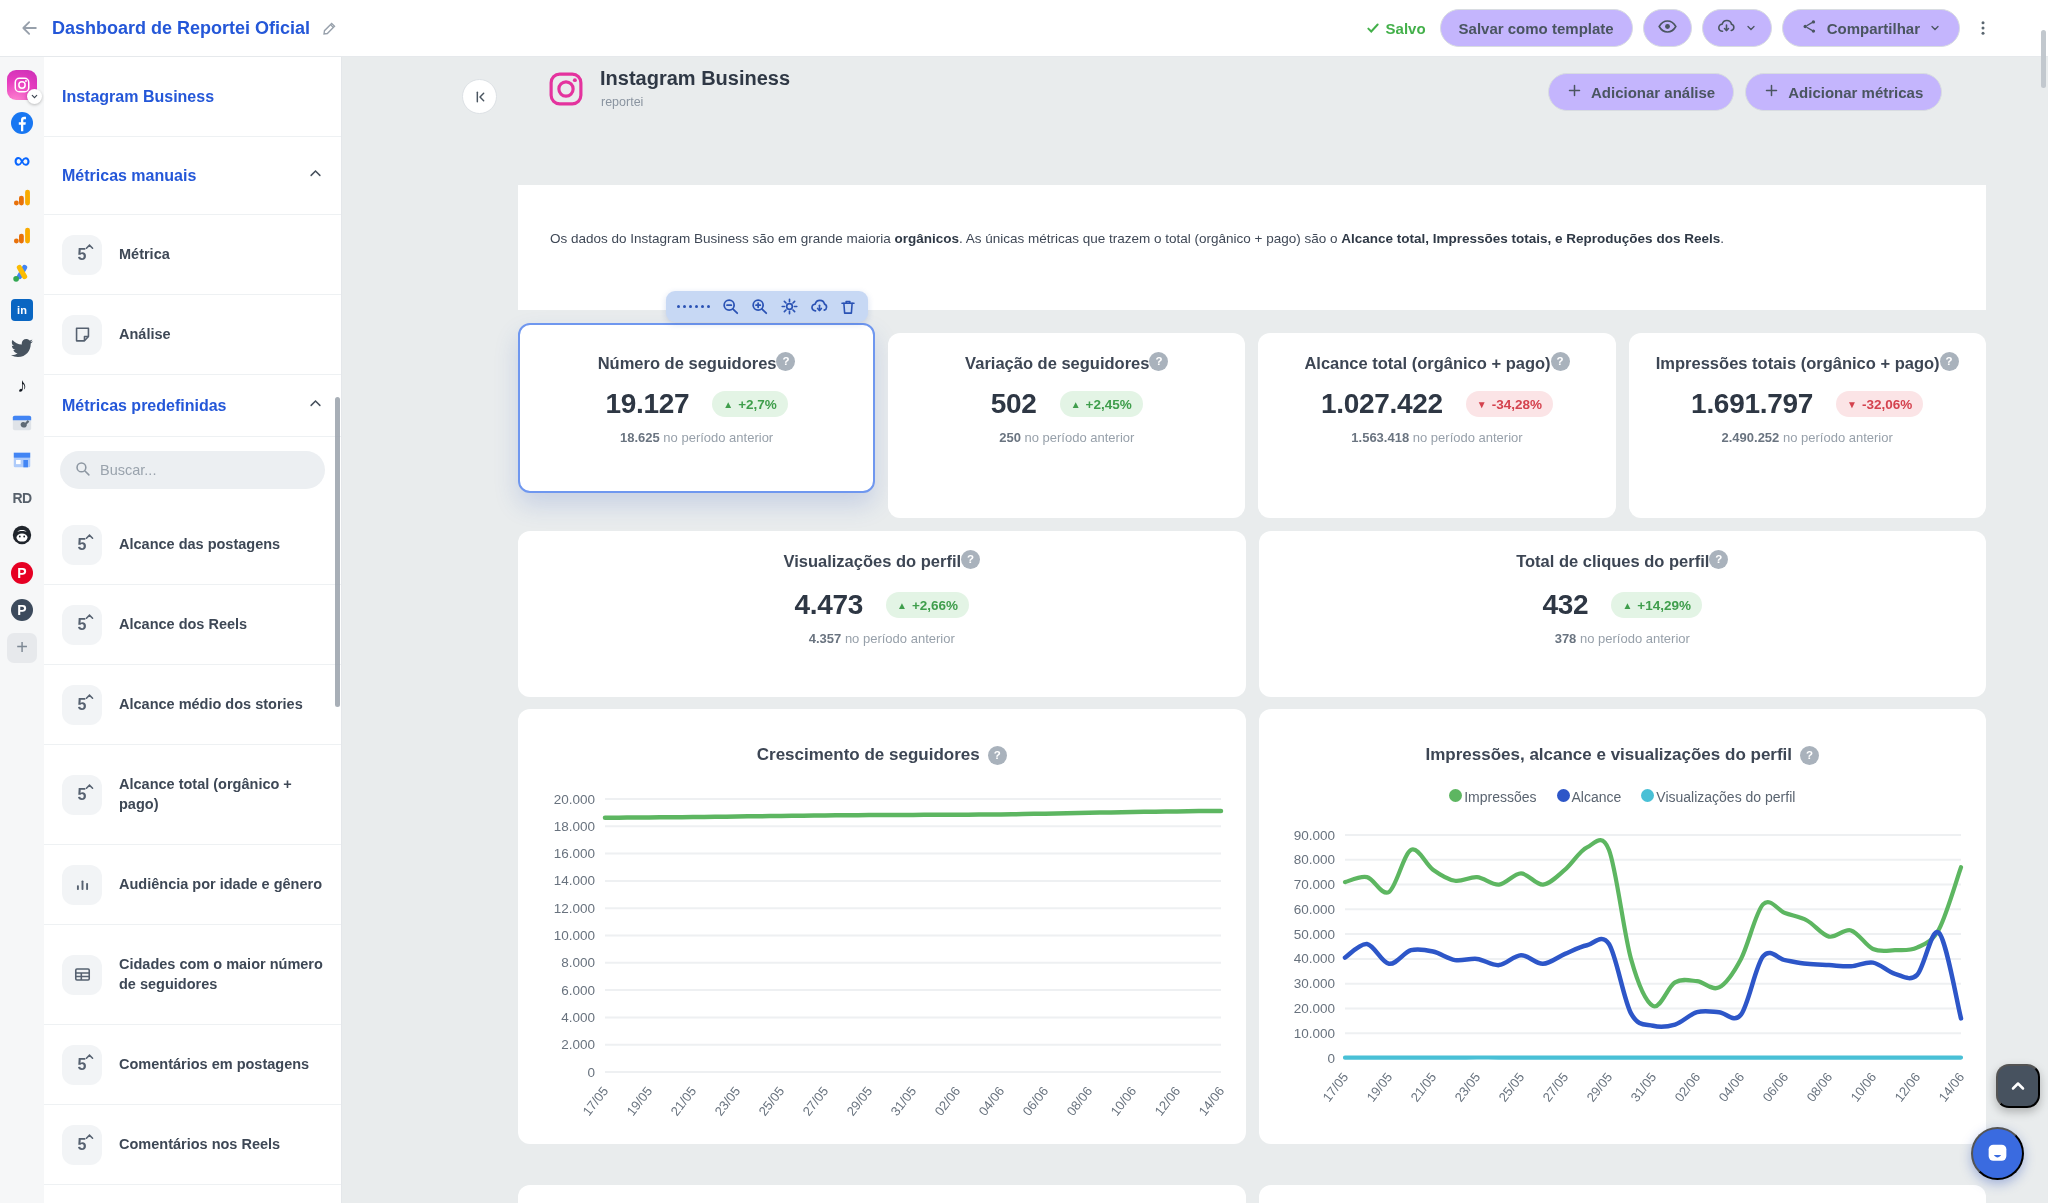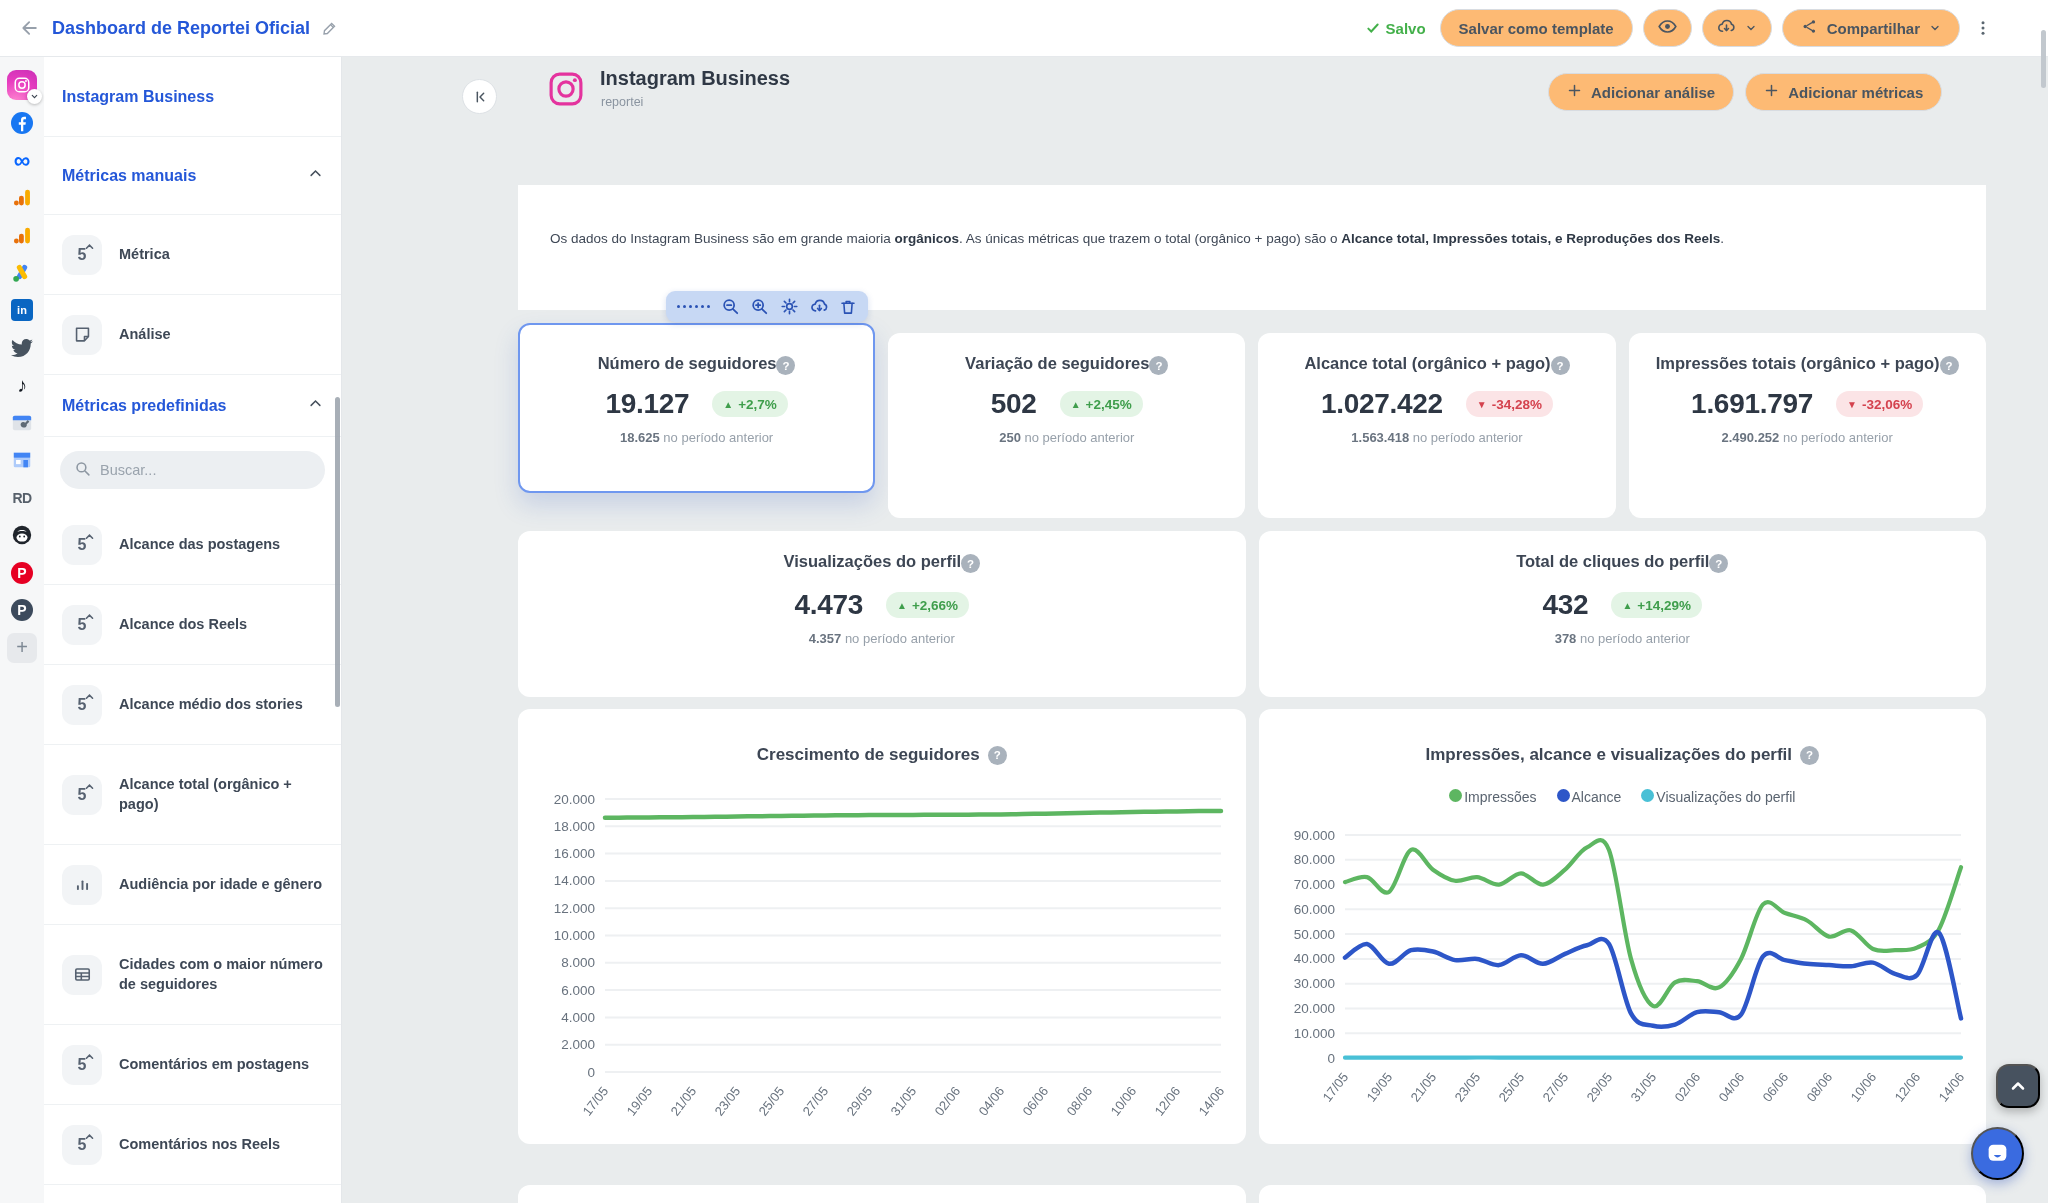--- a/index.html
+++ b/index.html
@@ -5,21 +5,21 @@
 *{margin:0;padding:0;box-sizing:border-box;font-family:"Liberation Sans",sans-serif}
 html,body{width:2048px;height:1203px;overflow:hidden;background:#fff;position:relative}
 
 
 .topbar{position:absolute;top:0;left:0;right:0;height:57px;background:#fff;border-bottom:1px solid #e6e9ec;display:flex;align-items:center;justify-content:space-between;padding:0 0 0 20px;z-index:60}
 .tb-left{display:flex;align-items:center;gap:12px}
 .icon-btn{display:flex;align-items:center;justify-content:center;cursor:pointer;background:none;border:none}
 .tb-title{font-size:18px;color:#2457d8;font-weight:700}
 .tb-right{display:flex;align-items:center;gap:10px;margin-right:56px}
 .saved{color:#43b04a;font-weight:700;font-size:15px;display:flex;gap:6px;align-items:center;margin-right:4px}
-.pill{height:38px;border-radius:19px;border:1.5px solid #d8dce1;background:#fdba74;display:flex;align-items:center;gap:9px;padding:0 18px;font-size:15px;font-weight:700;color:#4a5560;cursor:pointer;white-space:nowrap}
+.pill{height:38px;border-radius:19px;border:1.5px solid #d8dce1;background:#c4b5fd;display:flex;align-items:center;gap:9px;padding:0 18px;font-size:15px;font-weight:700;color:#4a5560;cursor:pointer;white-space:nowrap}
 .pill.sq{padding:0 14px}
 .kebab{margin-left:4px}
 
 
 .rail{position:absolute;top:57px;left:0;bottom:0;width:44px;background:#f6f7f8;display:flex;flex-direction:column;align-items:center;padding-top:13px;gap:7.5px;z-index:40}
 .rail-item{width:30px;height:30px;display:flex;align-items:center;justify-content:center;position:relative;cursor:pointer;flex:0 0 auto}
 .circ{width:22px;height:22px;border-radius:50%;display:flex;align-items:center;justify-content:center;color:#fff;font-weight:700;font-size:13px}
 .ig-tile{width:30px;height:30px;border-radius:9px;background:radial-gradient(circle at 28% 110%,#ff8ad0,#e83ec0 55%,#c92eb6);display:flex;align-items:center;justify-content:center}
 .ig-badge{position:absolute;right:-5px;bottom:-4px;width:15px;height:15px;background:#fff;border-radius:50%;box-shadow:0 1px 3px rgba(0,0,0,.25);display:flex;align-items:center;justify-content:center}
 .sq-tile{width:22px;height:22px;border-radius:4px;display:flex;align-items:center;justify-content:center;color:#fff;font-weight:700;font-size:11px}
@@ -58,21 +58,21 @@
 .fl-toolbar .ti{display:flex;align-items:center;justify-content:center;cursor:pointer}
 .grip{display:grid;grid-template-columns:4px 4px;gap:2.5px}
 .grip i{width:3.5px;height:3.5px;border-radius:50%;background:#2a52b4}
 
 .cards-row{position:absolute;left:176px;width:1468px;display:flex;gap:13px;align-items:flex-start}
 .row1{top:276px}.row2{top:474px}
 .mcard{background:#fff;border-radius:12px;display:flex;flex-direction:column;align-items:center;padding-top:19px;cursor:pointer}
 .row1 .mcard{width:357.2px;height:185px}
 .row2 .mcard{width:727.5px;height:166px}
 .mcard.selected{margin-top:-10px;height:170px;border:2px solid #6f97ef;box-shadow:0 12px 24px rgba(50,90,190,.18);padding-top:27px}
-.mtitle{display:flex;align-items:flex-end;justify-content:center;font-weight:700;font-size:16.5px;color:#3d4654;text-align:center;line-height:1.4;max-width:88%}
+.mtitle{display:flex;align-items:flex-start;justify-content:center;font-weight:700;font-size:16.5px;color:#3d4654;text-align:center;line-height:1.4;max-width:88%}
 .qb{width:19px;height:19px;border-radius:50%;background:#a9b2bc;color:#fff;font-size:11.5px;font-weight:700;display:flex;align-items:center;justify-content:center;flex:0 0 auto;cursor:pointer}
 .vrow{display:flex;align-items:center;gap:23px;margin-top:13px}
 .mcard.two .vrow{margin-top:16px}
 .bigv{font-size:28px;font-weight:800;color:#2e3744;letter-spacing:-.3px}
 .badge{height:26px;border-radius:13px;display:flex;align-items:center;gap:5px;padding:0 11px;font-size:13.5px;font-weight:700}
 .badge.up{background:#e3f4e5;color:#3f9e4c}
 .badge.down{background:#fbe4e6;color:#d4424e}
 .badge .tri{font-size:10px}
 .prev{margin-top:10px;font-size:13px;color:#97a0aa}
 .prev b{color:#6a7480;font-weight:700}

